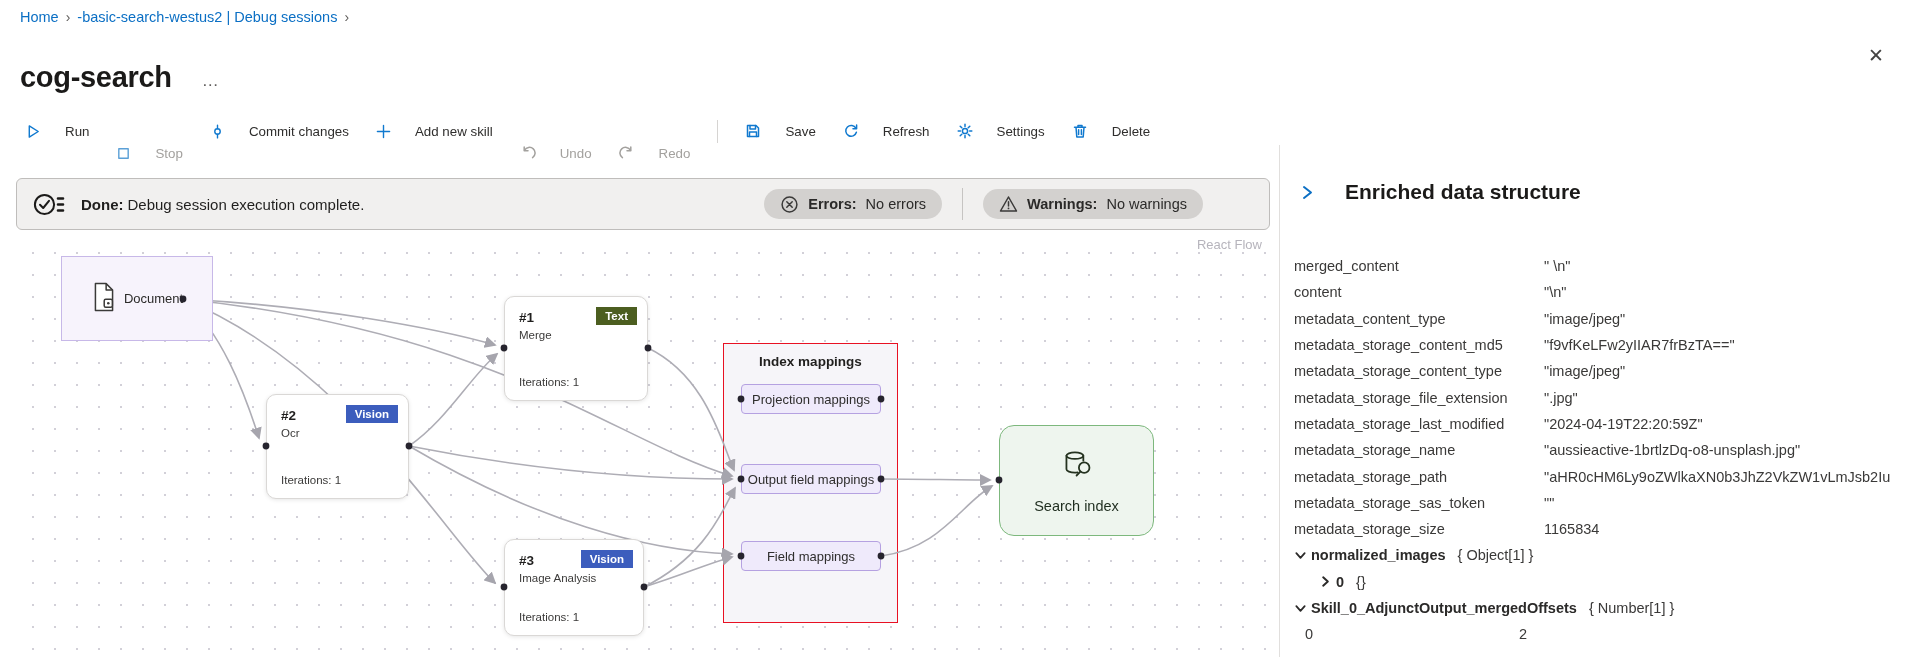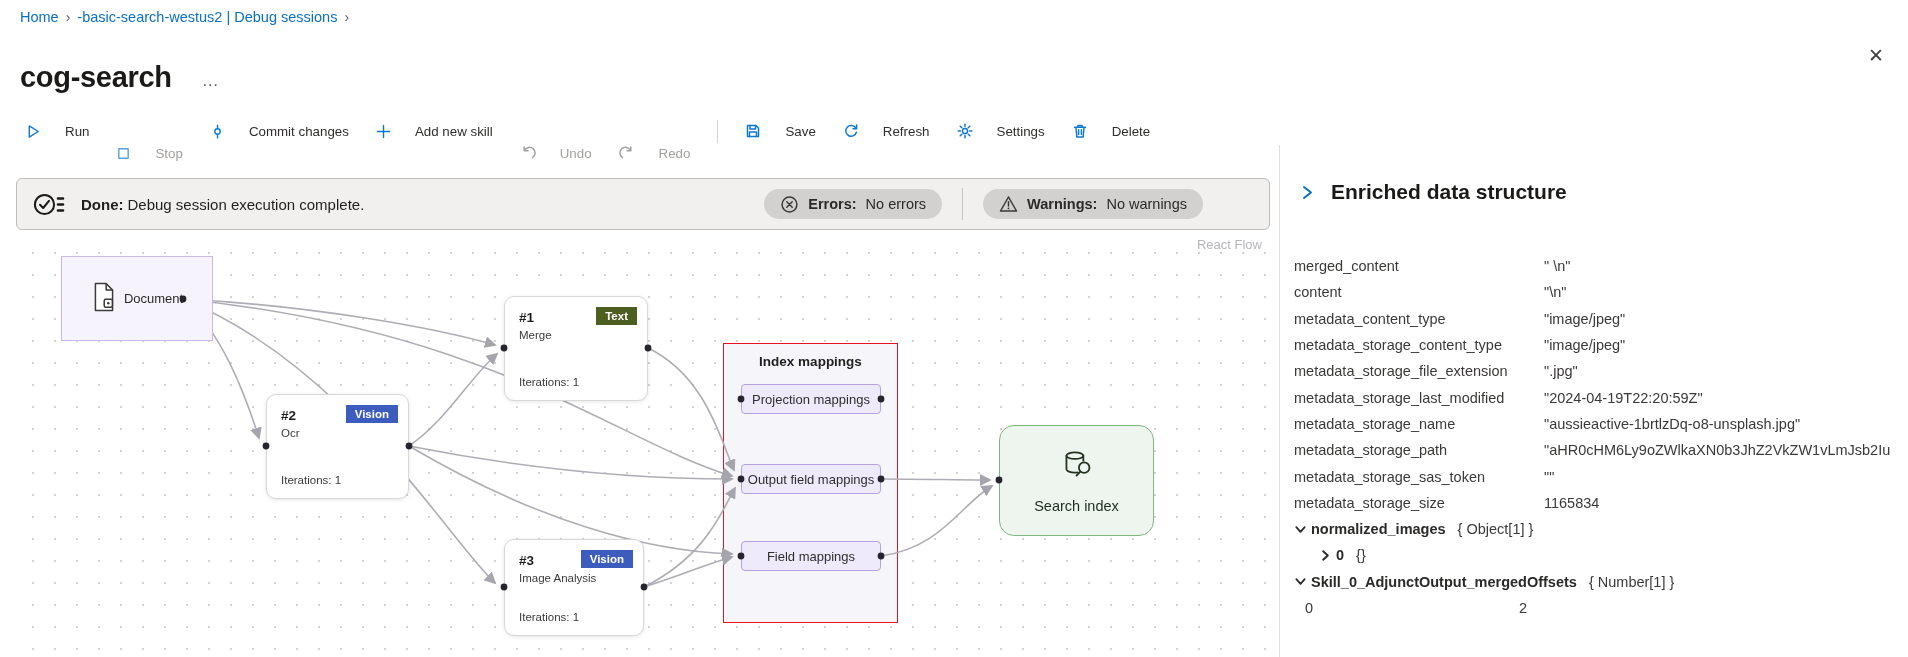--- a/index.html
+++ b/index.html
@@ -80,21 +80,21 @@
   .skill-3 { left:488px; top:303px; width:140px; height:97px; }
 
   .search-node { position:absolute; left:983px; top:189px; width:155px; height:111px;
     background:#eef5ee; border:1.5px solid #7db87d; border-radius:15px; z-index:3;
     display:flex; flex-direction:column; align-items:center; justify-content:center; gap:9px; cursor:pointer; }
   .search-node .lbl { font-size:14.5px; color:#1f2d1f; }
 
   
   .side-divider { position:absolute; left:1279px; top:145px; bottom:0; width:1px; background:#e1dfdd; }
   .panel { position:absolute; left:1280px; top:0; width:628px; height:657px; }
-  .panel-header { position:absolute; left:20px; top:180px; display:flex; align-items:center; gap:16px; cursor:default; }
+  .panel-header { position:absolute; left:20px; top:180px; display:flex; align-items:center; gap:30px; cursor:default; }
   .panel-chevron { display:flex; cursor:pointer; }
   .panel-title { font-size:21px; font-weight:700; color:#1b1a19; }
   .panel-rows { position:absolute; left:14px; top:253px; right:8px; }
   .prow { height:26.3px; display:flex; align-items:center; font-size:14.5px; color:#3a3938; white-space:nowrap; }
   .pkey { width:250px; flex:none; overflow:hidden; }
   .pval { overflow:hidden; }
   .prow.tree { gap:0; }
   .chev { width:17px; display:flex; align-items:center; cursor:pointer; flex:none; }
   .tkey { font-weight:700; color:#2b2a29; margin-right:12px; }
   .ttype { color:#3a3938; }
@@ -360,20 +360,24 @@
         <span class="pkey">merged_content</span>
         <span class="pval">" \n"</span>
       </div>
     <div class="prow">
         <span class="pkey">content</span>
         <span class="pval">"\n"</span>
       </div>
     <div class="prow">
         <span class="pkey">metadata_content_type</span>
         <span class="pval">"image/jpeg"</span>
+      </div>
+    <div class="prow">
+        <span class="pkey">metadata_storage_content_md5</span>
+        <span class="pval">"f9vfKeLFw2yIIAR7frBzTA=="</span>
       </div>
     <div class="prow">
         <span class="pkey">metadata_storage_content_type</span>
         <span class="pval">"image/jpeg"</span>
       </div>
     <div class="prow">
         <span class="pkey">metadata_storage_file_extension</span>
         <span class="pval">".jpg"</span>
       </div>
     <div class="prow">

